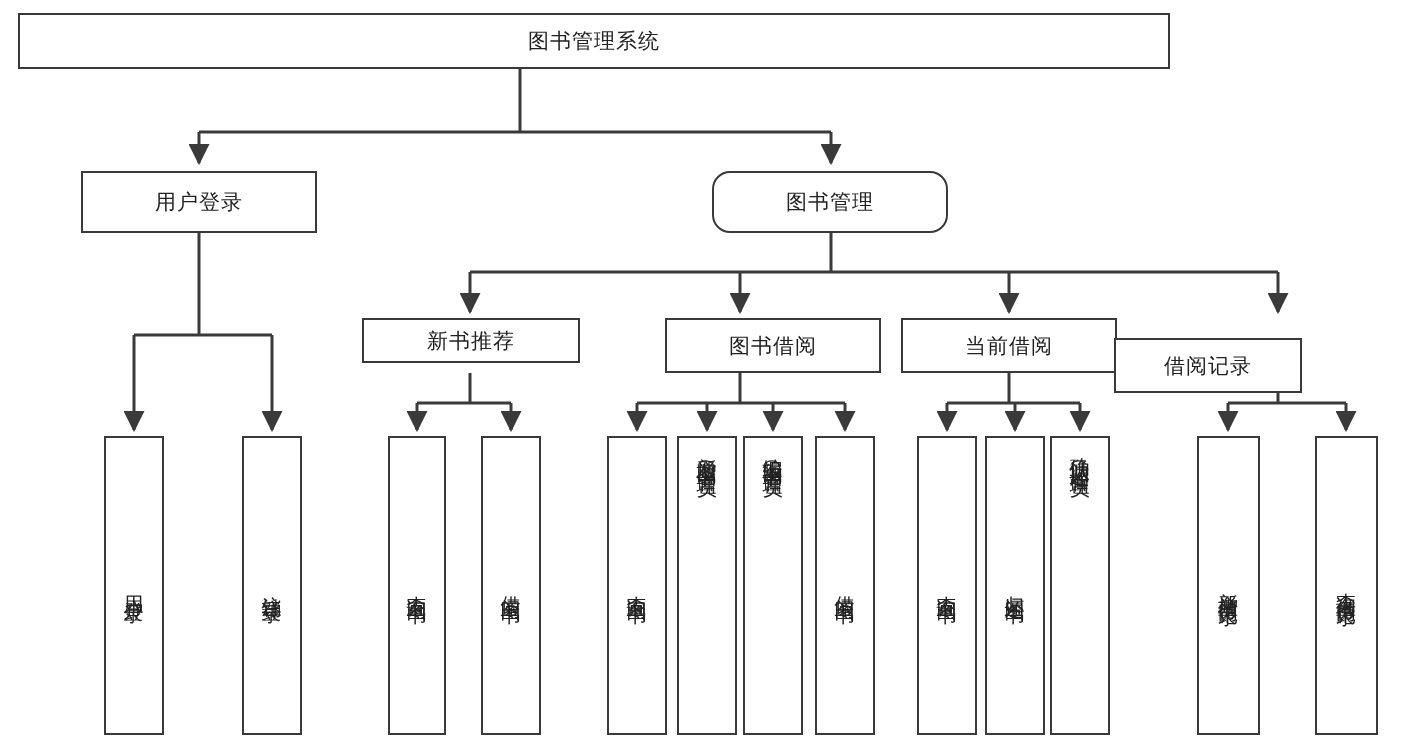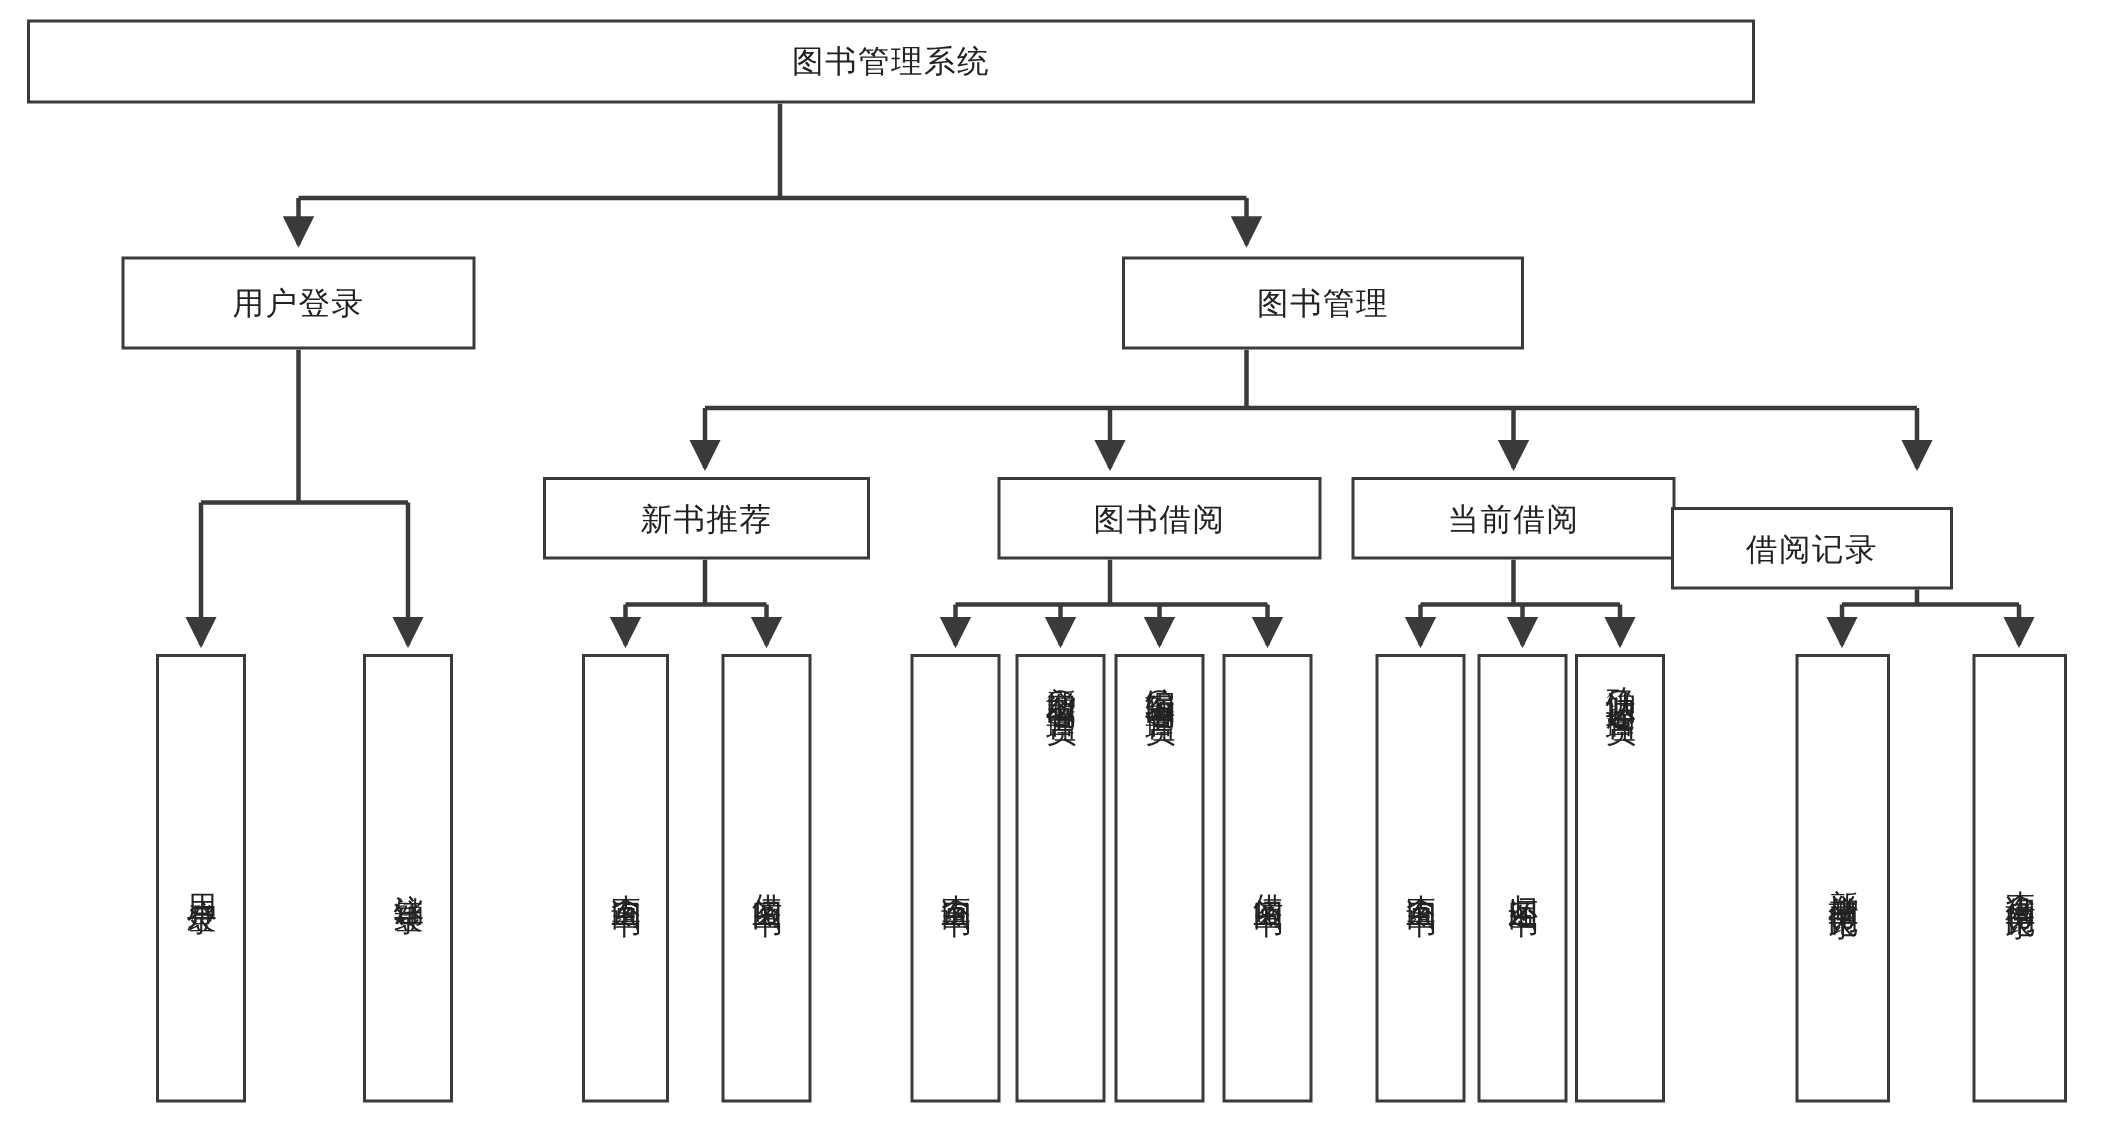--- a/index.html
+++ b/index.html
@@ -127,25 +127,25 @@
     </g>
   </svg>
 
   <div class="node h" style="left:18px; top:13px; width:1152px; height:56px;">
     <span>图书管理系统</span>
   </div>
 
   <div class="node h" style="left:81px; top:171px; width:236px; height:62px;">
     <span>用户登录</span>
   </div>
-  <div class="node h" style="left:748px; top:171px; width:268px; height:62px;">
+  <div class="node h" style="left:712px; top:171px; width:236px; height:62px;border-radius:18px;">
     <span>图书管理</span>
   </div>
 
-  <div class="node h" style="left:362px; top:318px; width:218px; height:55px;">
+  <div class="node h" style="left:362px; top:318px; width:218px; height:45px;">
     <span>新书推荐</span>
   </div>
   <div class="node h" style="left:665px; top:318px; width:216px; height:55px;">
     <span>图书借阅</span>
   </div>
   <div class="node h" style="left:901px; top:318px; width:216px; height:55px;">
     <span>当前借阅</span>
   </div>
   <div class="node h" style="left:1114px; top:318px; width:188px; height:55px;margin-top:20px;">
     <span>借阅记录</span>

